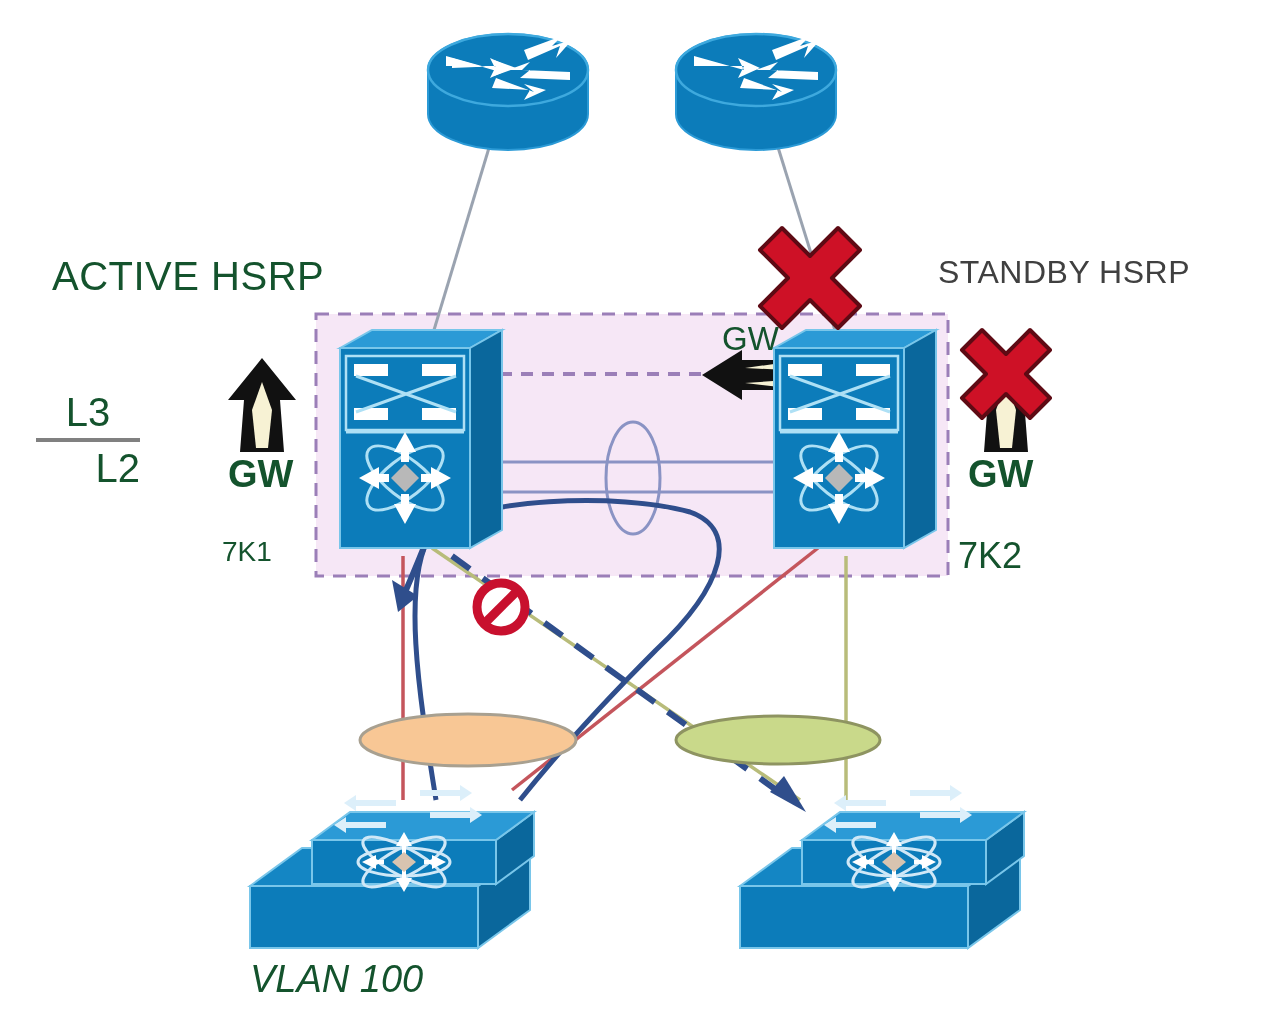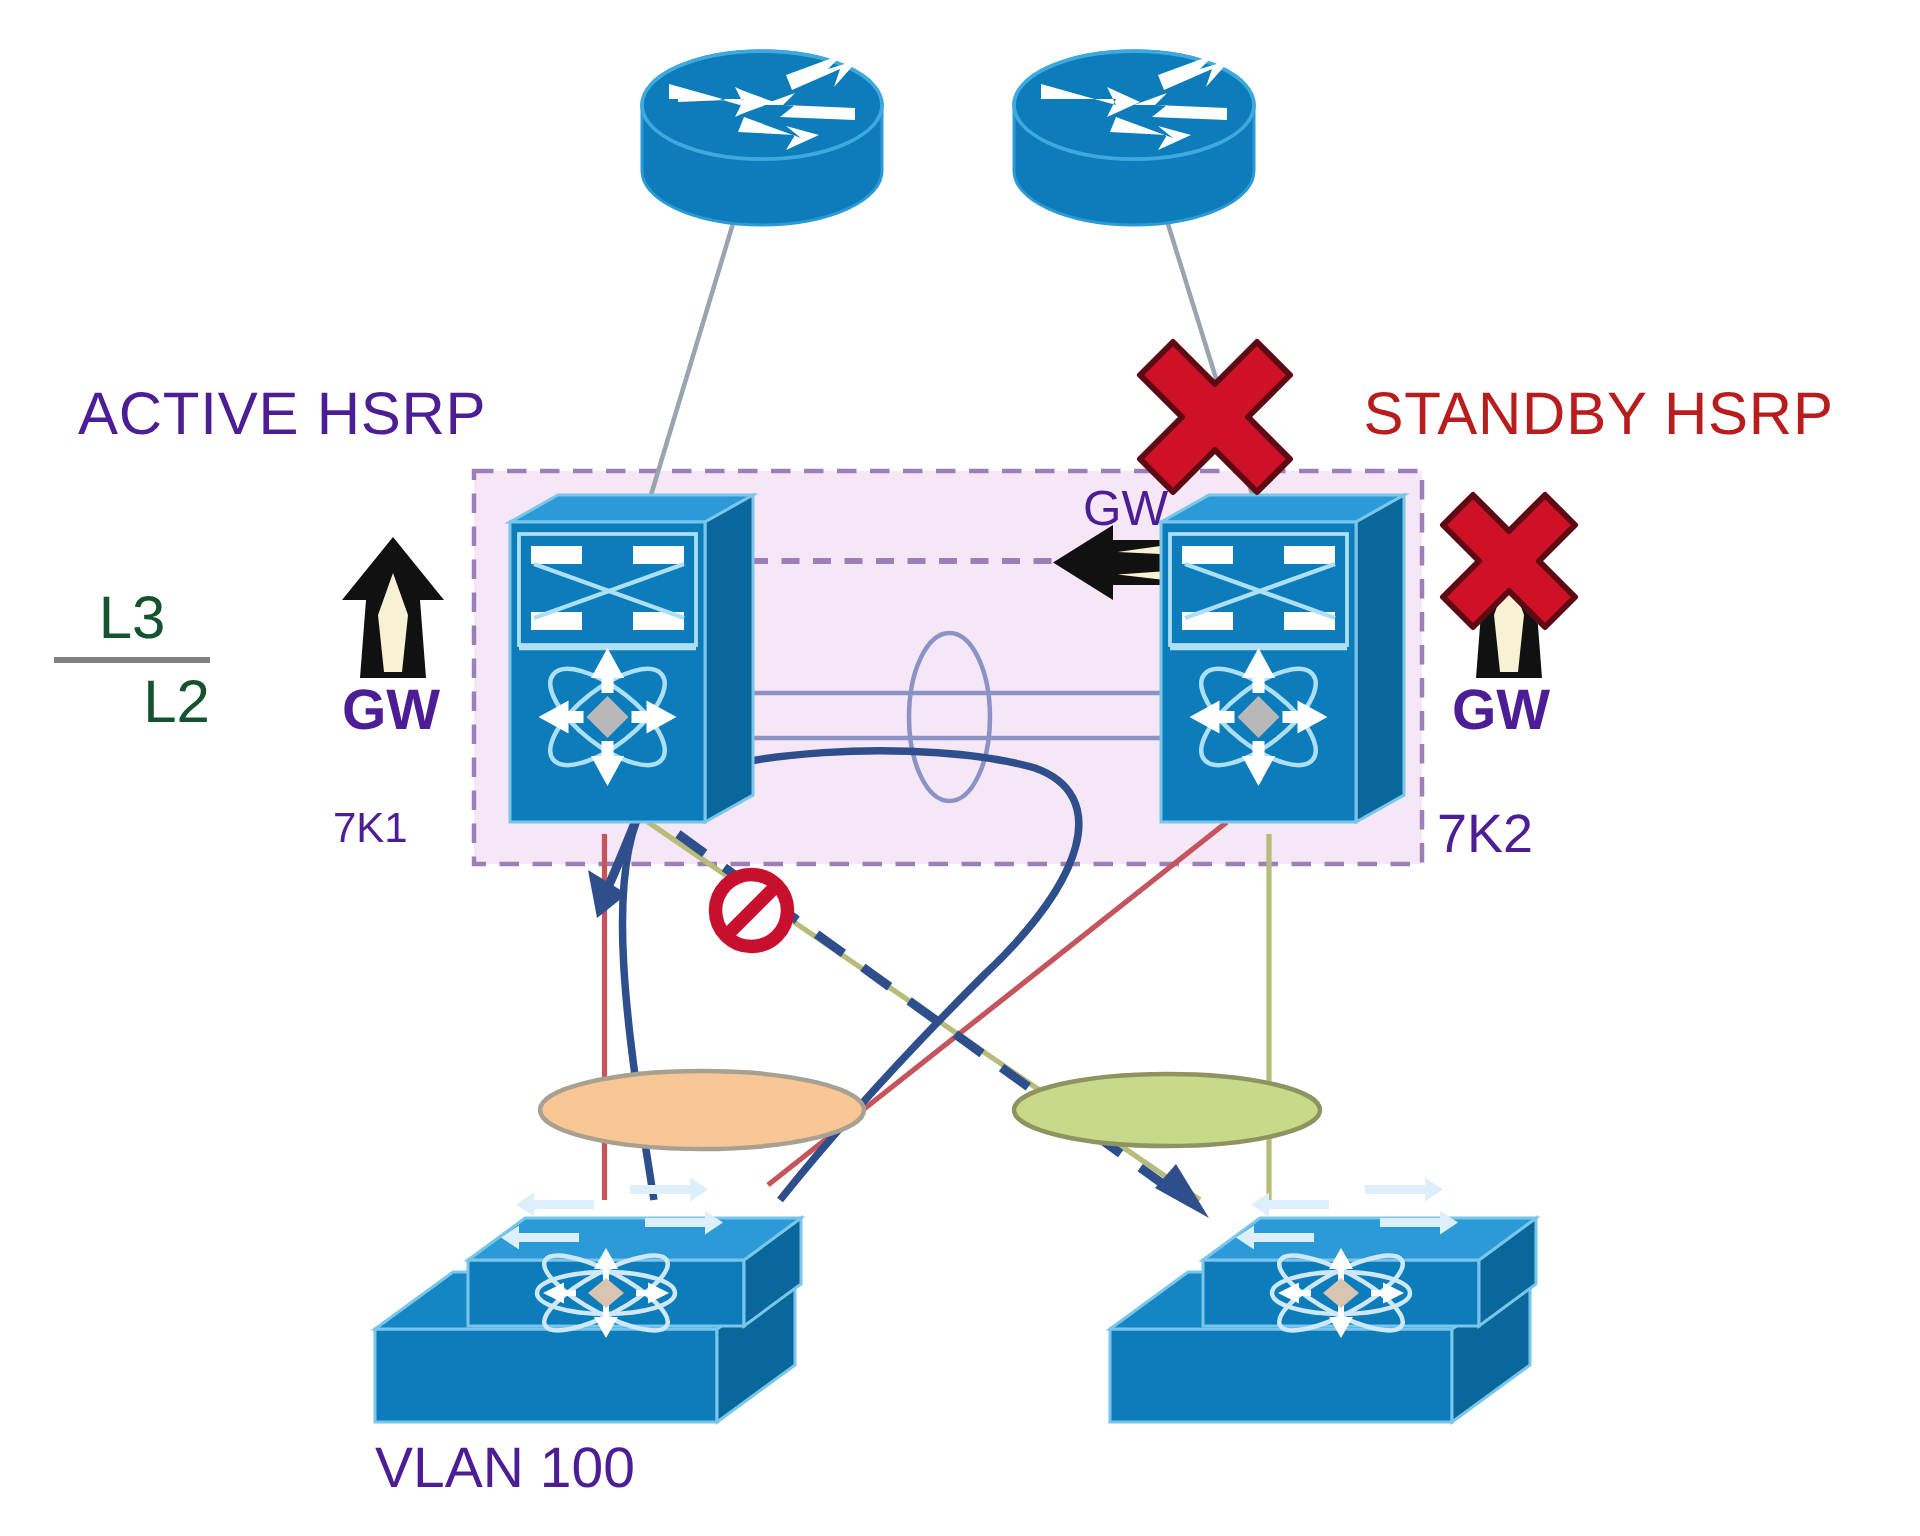--- a/index.html
+++ b/index.html
@@ -13,33 +13,33 @@
   #stage {
     position: relative;
     width: 1280px; height: 1024px;
     background: #ffffff;
   }
   #stage > svg { position: absolute; top: 0; left: 0; }
   .lbl {
     position: absolute;
     white-space: nowrap;
     font-family: "Liberation Sans", sans-serif;
-    color: #4c1d95;
+    color: #14532d;
     font-weight: 400;
     line-height: 1;
   }
   .lbl-active   { left: 52px;  top: 256px; font-size: 40px; letter-spacing: 0.5px; }
-  .lbl-standby  { left: 909px; top: 256px; font-size: 40px; color: #b91c1c; letter-spacing: 0.5px; }
+  .lbl-standby  { left: 938px; top: 256px; font-size: 32px; color: #404040; letter-spacing: 0.5px; }
   .lbl-gw-left  { left: 228px; top: 455px; font-size: 38px; font-weight: 700; }
   .lbl-gw-right { left: 968px; top: 455px; font-size: 38px; font-weight: 700; }
   .lbl-gw-mid   { left: 722px; top: 322px; font-size: 33px; }
   .lbl-7k1      { left: 222px; top: 538px; font-size: 28px; }
   .lbl-7k2      { left: 958px; top: 538px; font-size: 36px; }
   .lbl-vlanmid  { left: 498px; top: 392px; font-size: 33px; }
-  .lbl-vlan100  { left: 250px; top: 960px; font-size: 38px; }
+  .lbl-vlan100  { left: 250px; top: 960px; font-size: 38px; font-style: italic; }
   .lbl-vlan200  { left: 745px; top: 960px; font-size: 38px; }
   .l3l2 {
     position: absolute;
     left: 36px; top: 392px;
     width: 104px;
     text-align: center;
     font-size: 40px;
     color: #14532d;
   }
   .l3l2 .num { line-height: 1.0; padding-bottom: 2px; }

